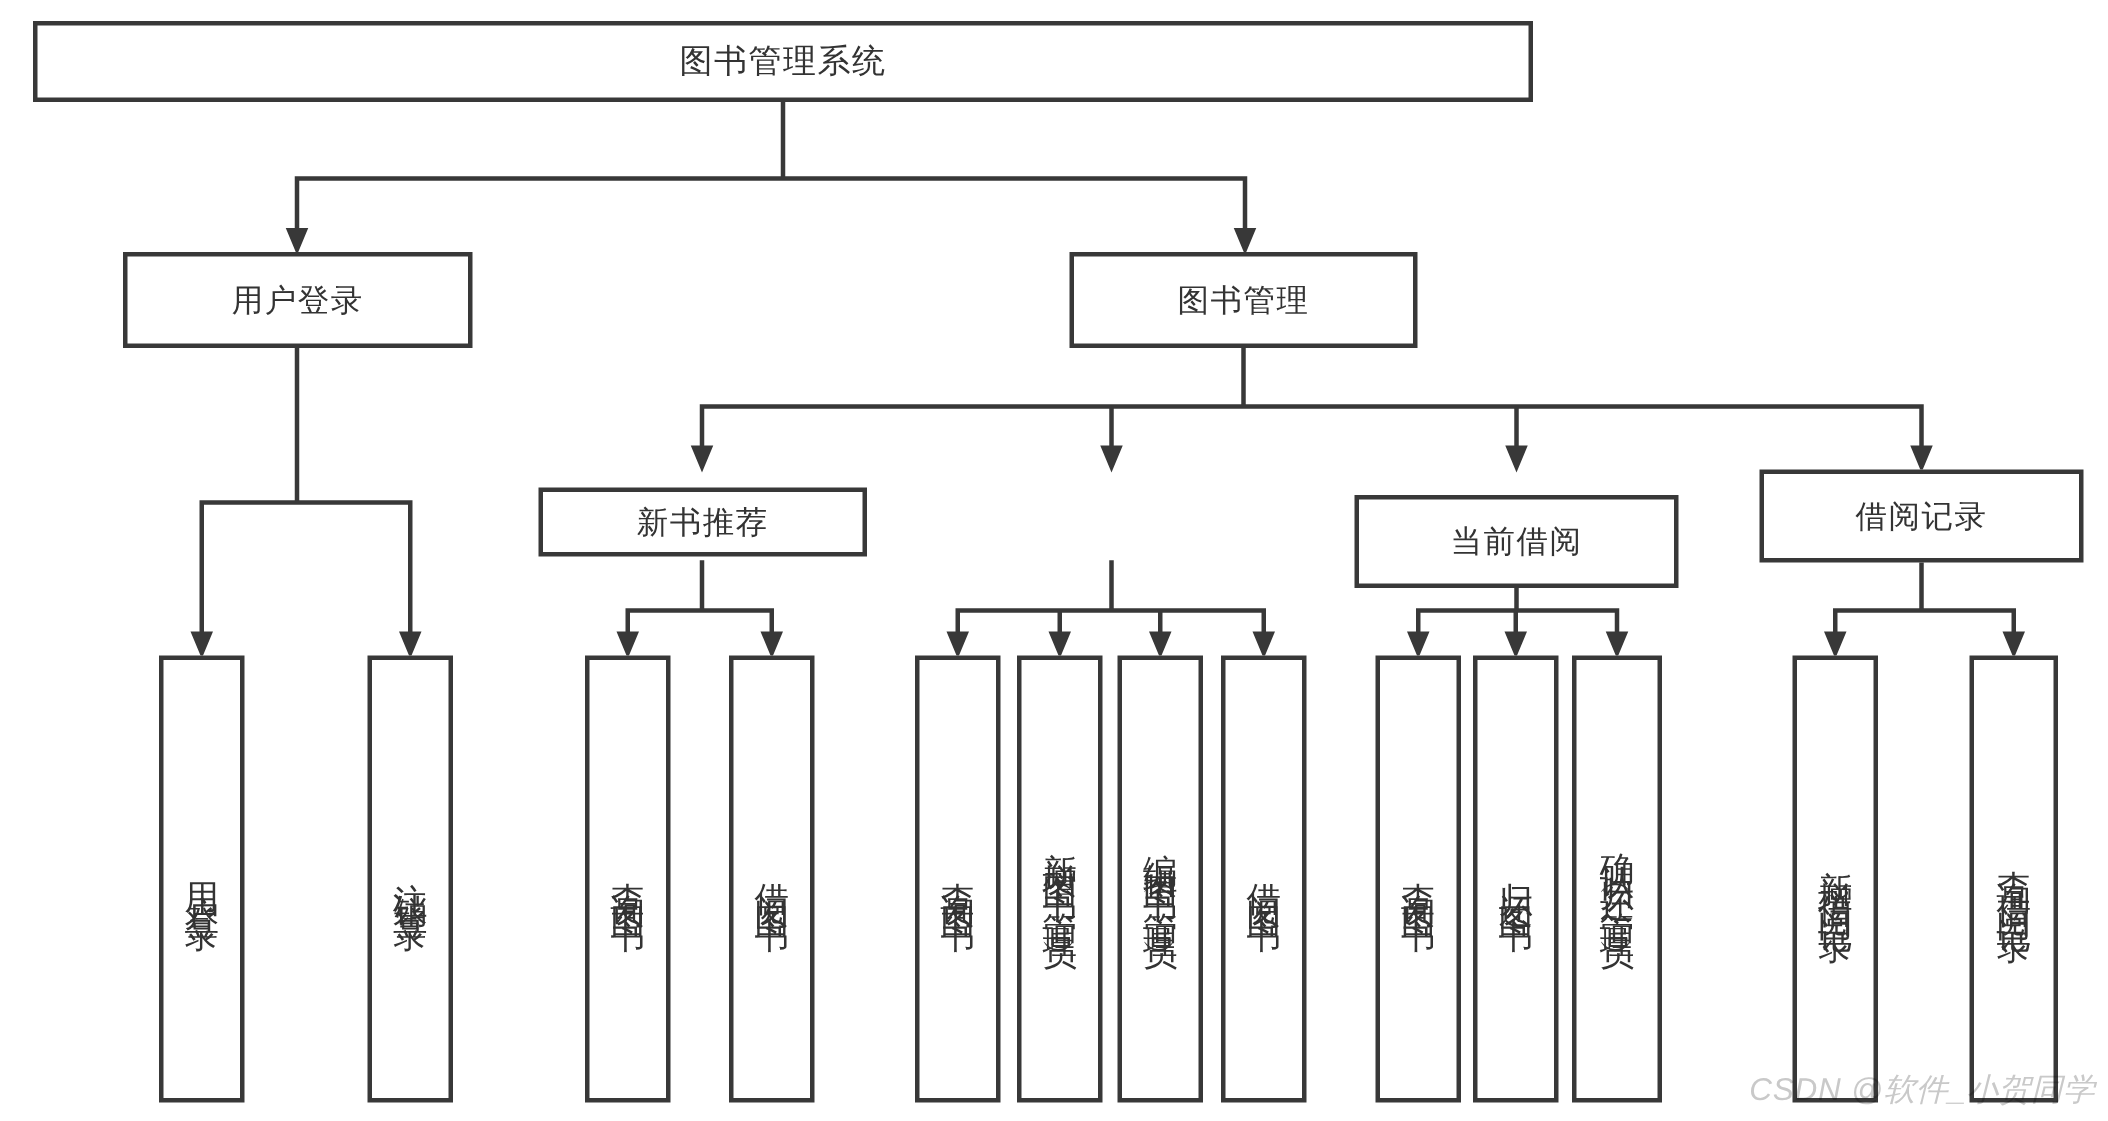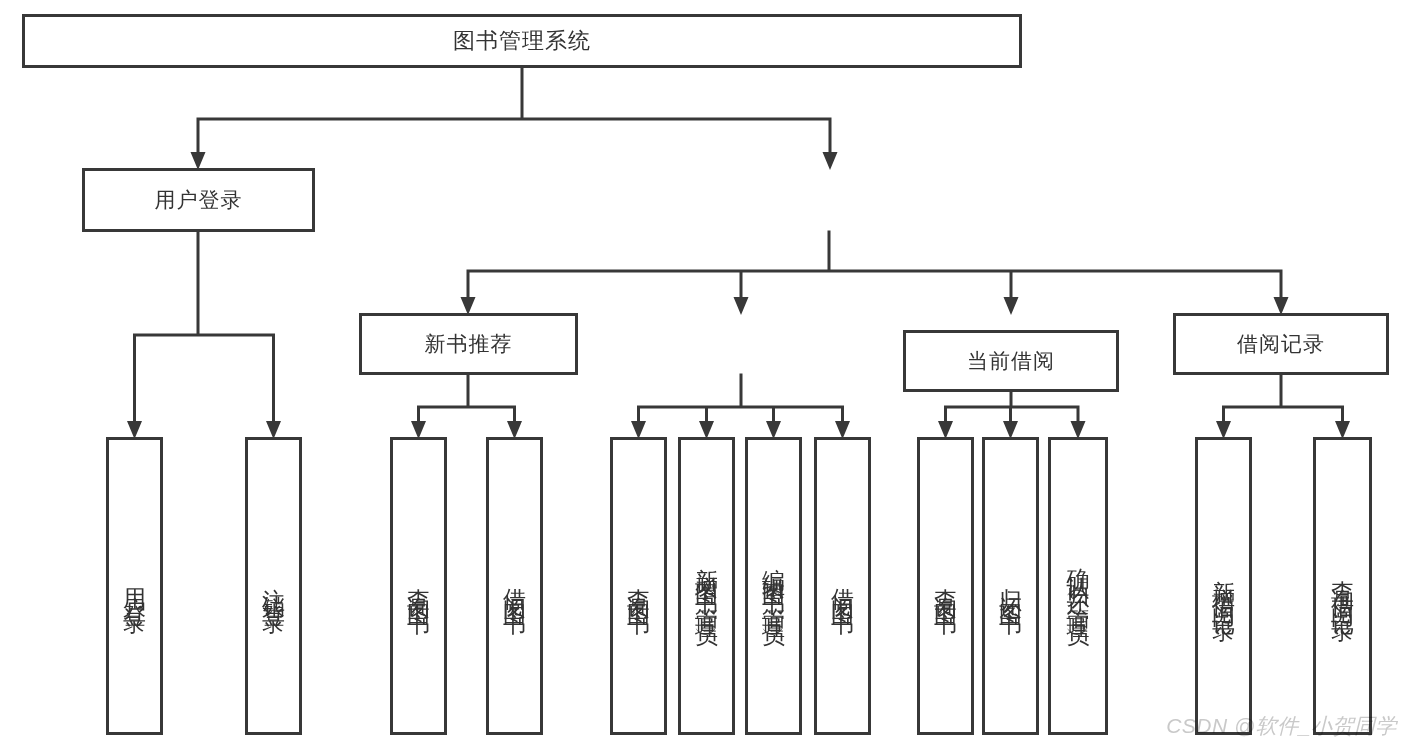--- a/index.html
+++ b/index.html
@@ -84,22 +84,23 @@
       M938 421 L953 421 L945.5 439 Z
       M1003 421 L1018 421 L1010.5 439 Z
       M1070.5 421 L1085.5 421 L1078 439 Z
       M1216 421 L1231 421 L1223.5 439 Z
       M1335 421 L1350 421 L1342.5 439 Z"></path>
   </svg>
 
   <div class="box rootnode" style="left:22px;top:14px;width:1000px;height:54px">图书管理系统</div>
 
   <div class="box hnode" style="left:82px;top:168px;width:233px;height:64px">用户登录</div>
+  <div class="box hnode" style="left:713px;top:168px;width:232px;height:64px">图书管理</div>
 
-  <div class="box hnode" style="left:359px;top:313px;width:219px;height:62px">新书推荐</div>
+  <div class="box hnode" style="left:359px;top:325px;width:219px;height:46px">新书推荐</div>
   <div class="box hnode" style="left:903px;top:330px;width:216px;height:62px">当前借阅</div>
   <div class="box hnode" style="left:1173px;top:313px;width:216px;height:62px">借阅记录</div>
 
   <div class="box leaf" style="left:106px;top:437px;width:57px;height:298px">
     <span>用户登录</span>
   </div>
   <div class="box leaf" style="left:245px;top:437px;width:57px;height:298px">
     <span>注销登录</span>
   </div>
 

